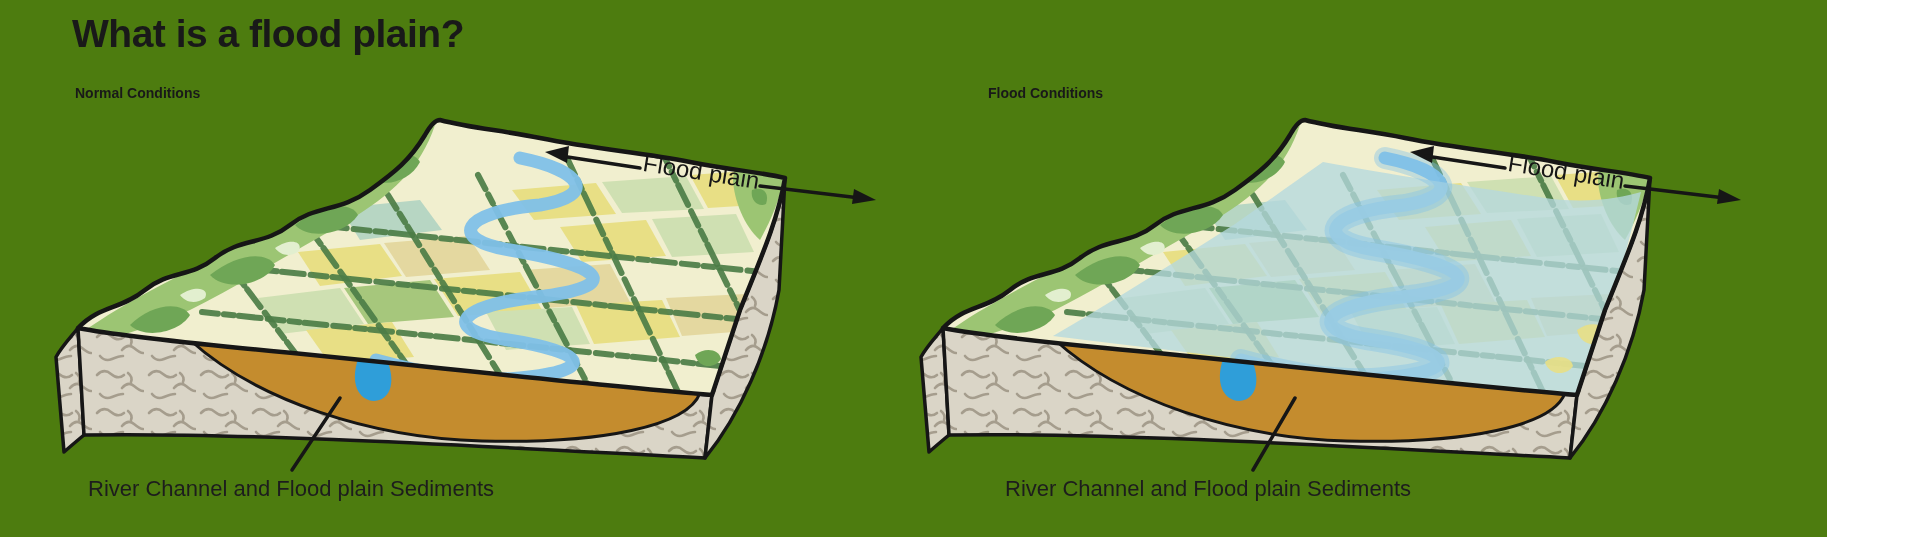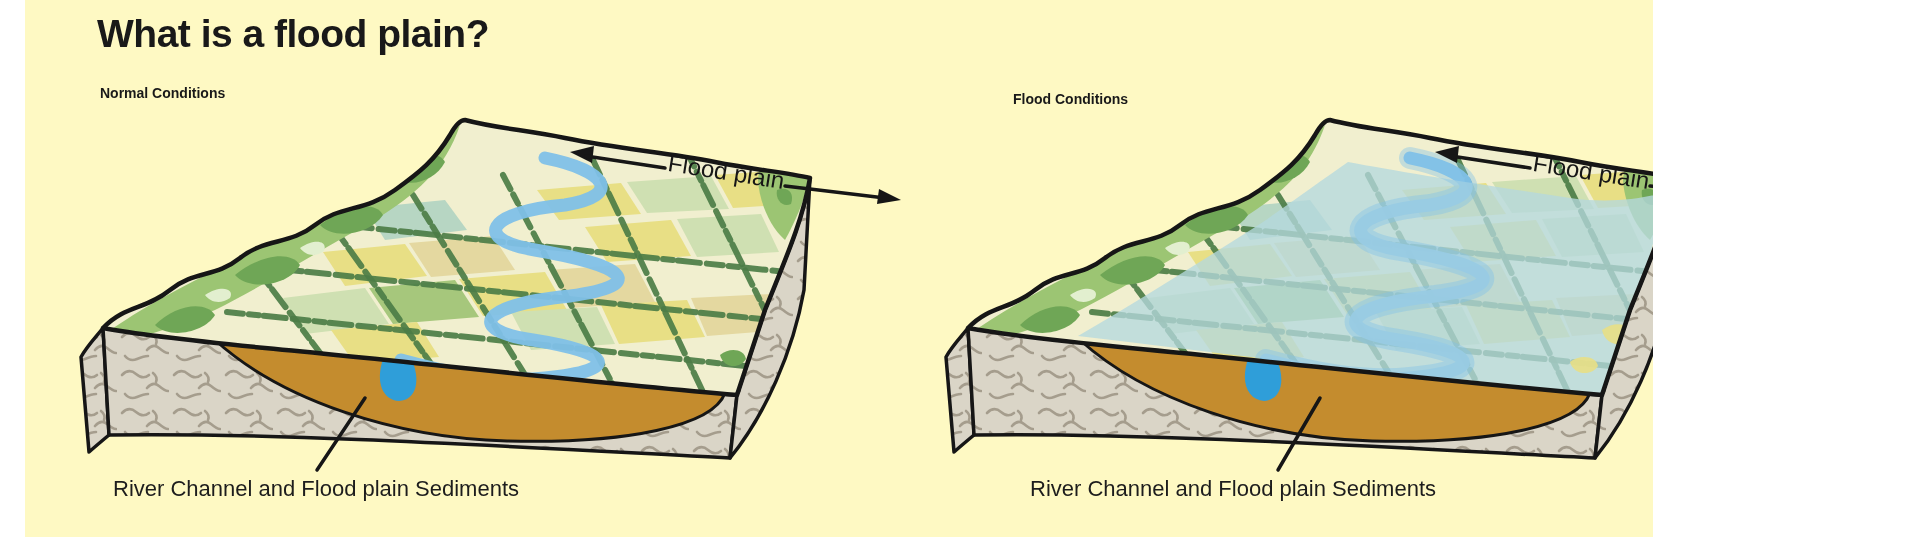--- a/index.html
+++ b/index.html
@@ -1,22 +1,22 @@
 <!DOCTYPE html>
 <html><head>
 <meta charset="utf-8">
 <style>
   html,body{margin:0;padding:0;background:#ffffff;}
-  .canvas{position:relative;width:1628px;height:537px;background:#fef9c3;overflow:hidden;
-          font-family:"Liberation Sans",sans-serif;color:#1a1a1a;margin-left:25px;}
+  .canvas{position:relative;width:1827px;height:537px;background:#4d7c0f;overflow:hidden;
+          font-family:"Liberation Sans",sans-serif;color:#1a1a1a;}
   h1.title{position:absolute;left:72px;top:12px;margin:0;font-size:39px;font-weight:bold;
            letter-spacing:-0.5px;color:#191919;}
   h2.panelhead{position:absolute;margin:0;font-size:14px;font-weight:bold;color:#191919;}
   #head-normal{left:75px;top:85px;}
-  #head-flood{left:988px;top:91px;}
+  #head-flood{left:988px;top:85px;}
   svg.scene{position:absolute;top:100px;overflow:visible;font-family:"Liberation Sans",sans-serif;}
   #scene-normal{left:40px;}
   #scene-flood{left:905px;}
   .ol{stroke:#161616;stroke-width:3.5;fill:none;stroke-linecap:round;stroke-linejoin:round;}
   .ol4{stroke:#161616;stroke-width:4.5;fill:none;stroke-linecap:round;stroke-linejoin:round;}
   .face{stroke:#161616;stroke-width:3.5;stroke-linejoin:round;}
   .sed{stroke:#161616;stroke-width:3;stroke-linejoin:round;}
   .rockmark{stroke:#a59d8d;stroke-width:2.6;fill:none;stroke-linecap:round;}
   .hedge{fill:none;stroke-width:6;stroke-dasharray:16 6 10 5 22 7;stroke-linecap:round;opacity:.92;}
   .river{fill:none;stroke-width:13;stroke-linecap:round;stroke-linejoin:round;opacity:.95;}

